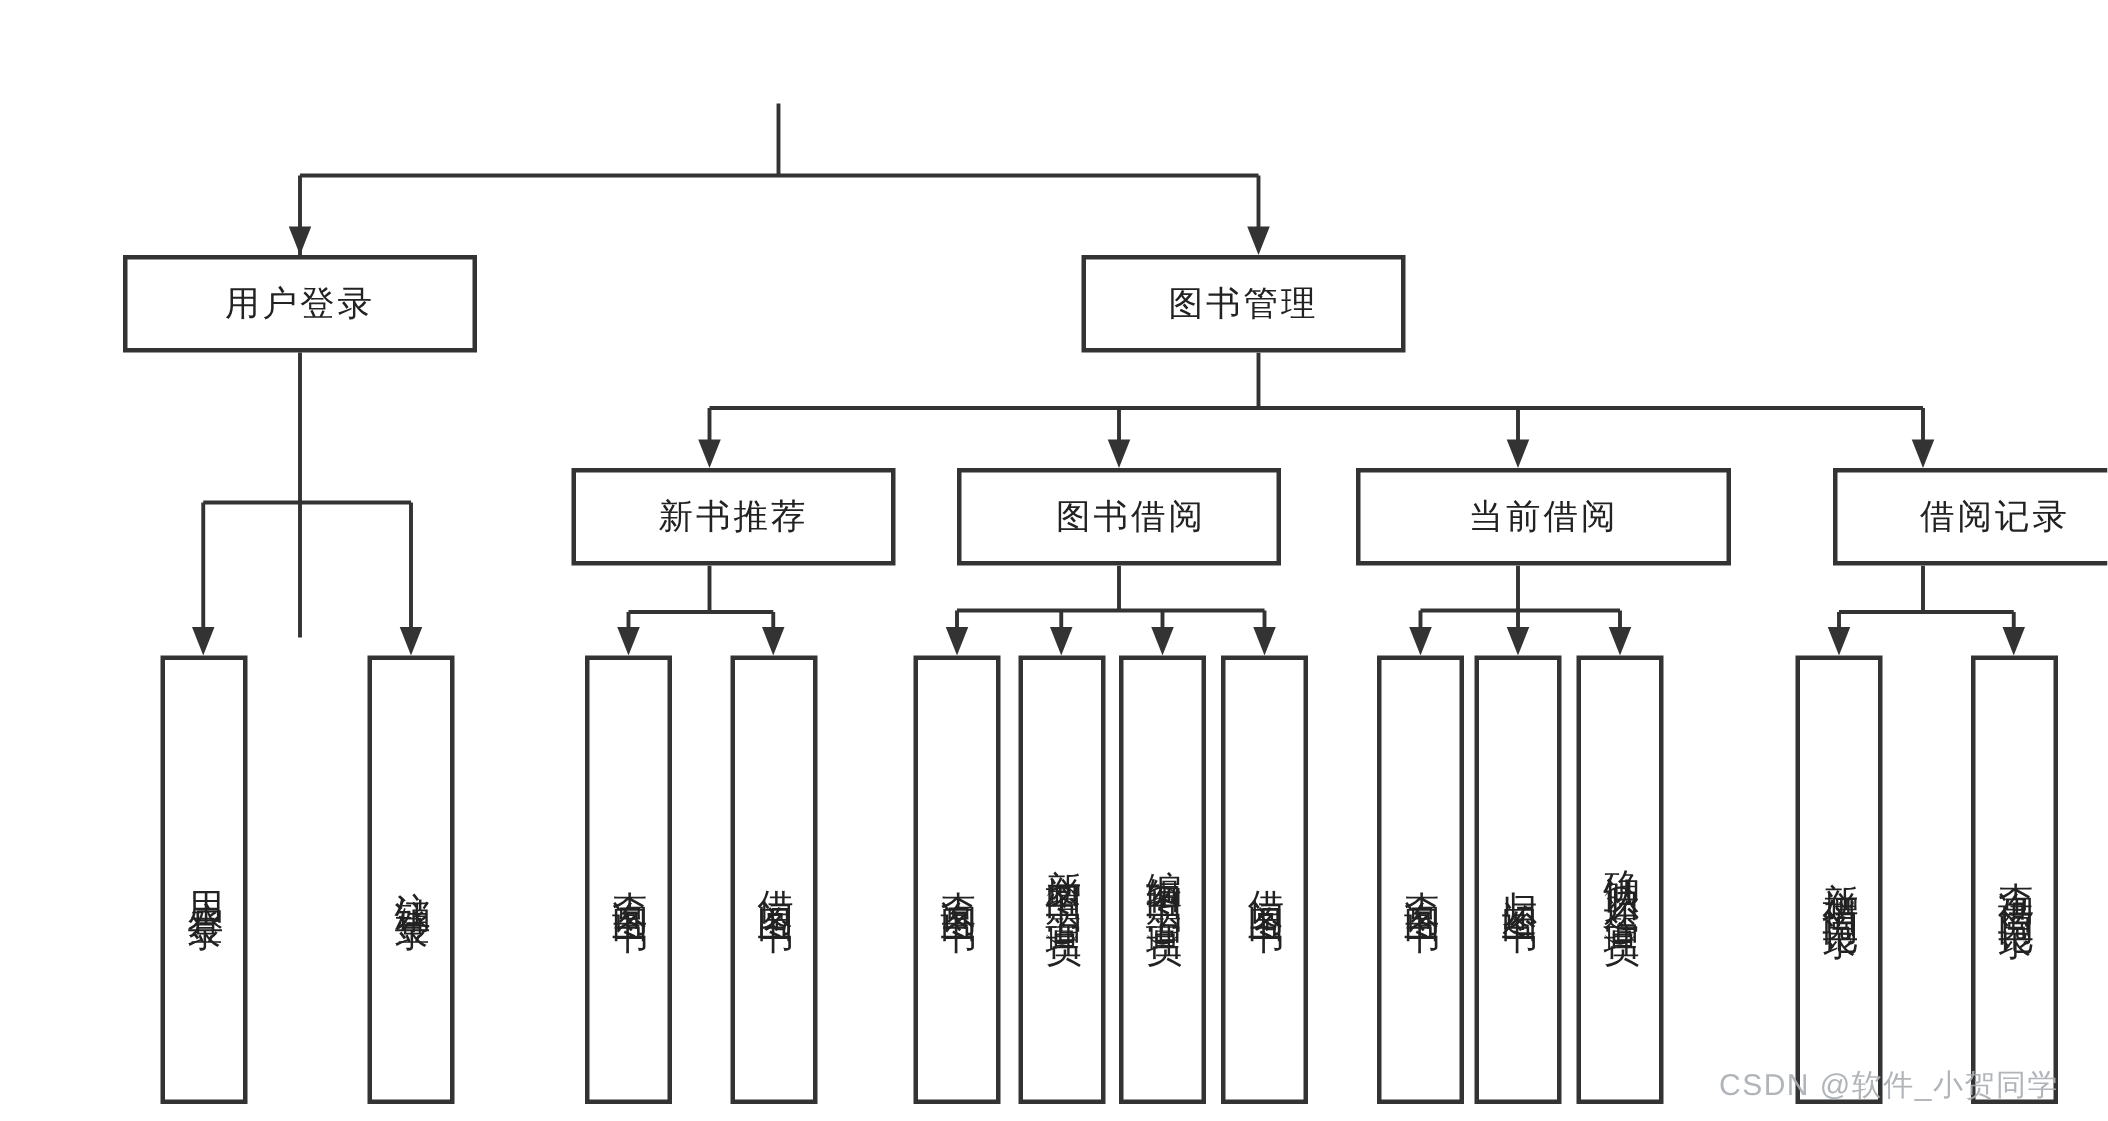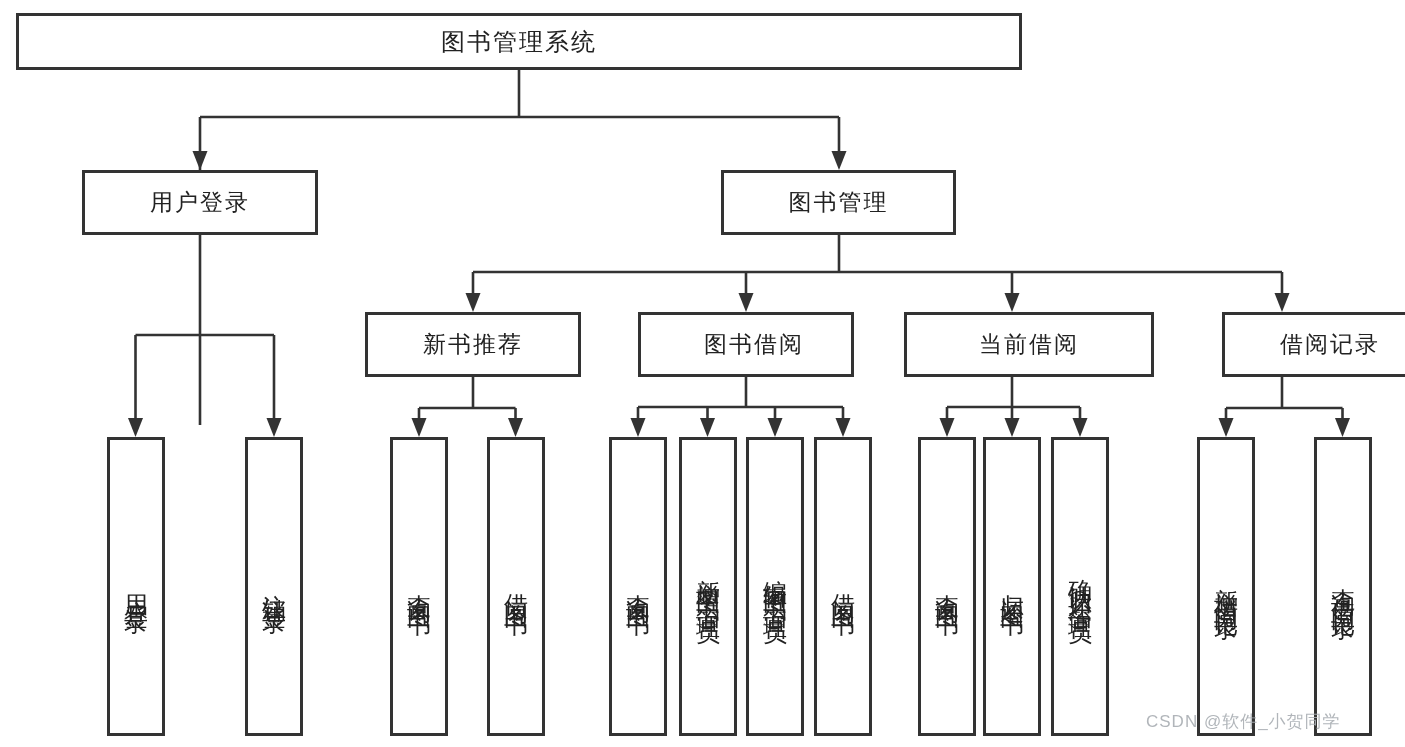--- a/index.html
+++ b/index.html
@@ -67,21 +67,21 @@
     text-orientation: mixed;
     font-size: 24px;
     letter-spacing: 6px;
     color: #222222;
     line-height: 1;
   }
   .watermark {
     position: absolute;
     left: 1146px;
     top: 710px;
-    font-size: 17px;
+    font-size: 20px;
     letter-spacing: 1px;
     color: #a9aeb3;
     opacity: 0.9;
     white-space: nowrap;
     z-index: 5;
   }
 </style>
 </head>
 <body>
 
@@ -113,32 +113,29 @@
       <polygon points="767.5,418 782.5,418 775,437"></polygon>
       <polygon points="835.5,418 850.5,418 843,437"></polygon>
       <polygon points="939.5,418 954.5,418 947,437"></polygon>
       <polygon points="1004.5,418 1019.5,418 1012,437"></polygon>
       <polygon points="1072.5,418 1087.5,418 1080,437"></polygon>
       <polygon points="1218.5,418 1233.5,418 1226,437"></polygon>
       <polygon points="1335,418 1350,418 1342.5,437"></polygon>
     </g>
   </svg>
 
-  <div class="rootbox">
-    <span>图书管理系统</span>
-  </div>
 
   <div class="hbox" style="left:82px; top:170px; width:236px;">
     <span>用户登录</span>
   </div>
-  <div class="hbox" style="left:721px; top:170px; width:235px;">
+  <div class="hbox" style="left:721px; top:170px; width:216px;">
     <span>图书管理</span>
   </div>
 
-  <div class="hbox" style="left:365px; top:312px; width:216px;">
+  <div class="hbox" style="left:381px; top:312px; width:216px;">
     <span>新书推荐</span>
   </div>
   <div class="hbox" style="left:638px; top:312px; width:216px;padding-left:16px;">
     <span>图书借阅</span>
   </div>
   <div class="hbox" style="left:904px; top:312px; width:250px;">
     <span>当前借阅</span>
   </div>
   <div class="hbox" style="left:1174px; top:312px; width:216px;margin-left:48px;">
     <span>借阅记录</span>

